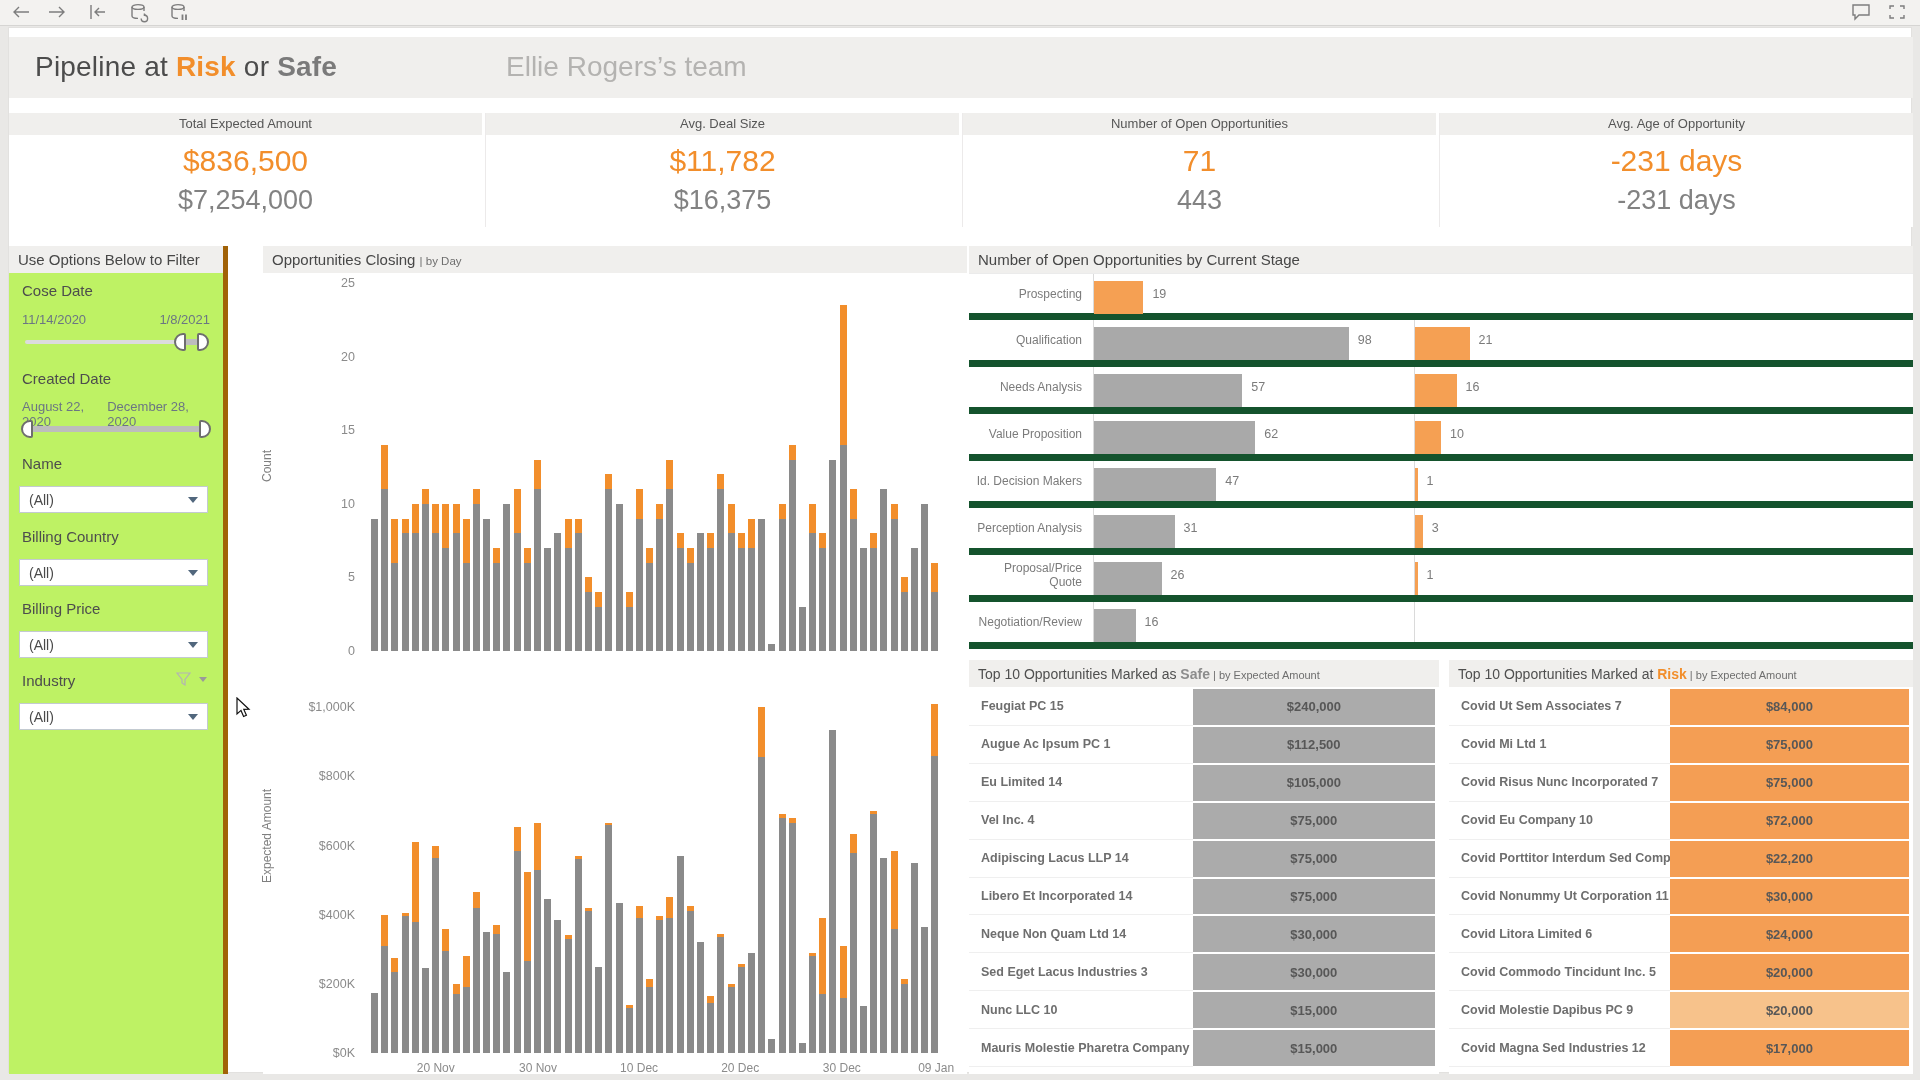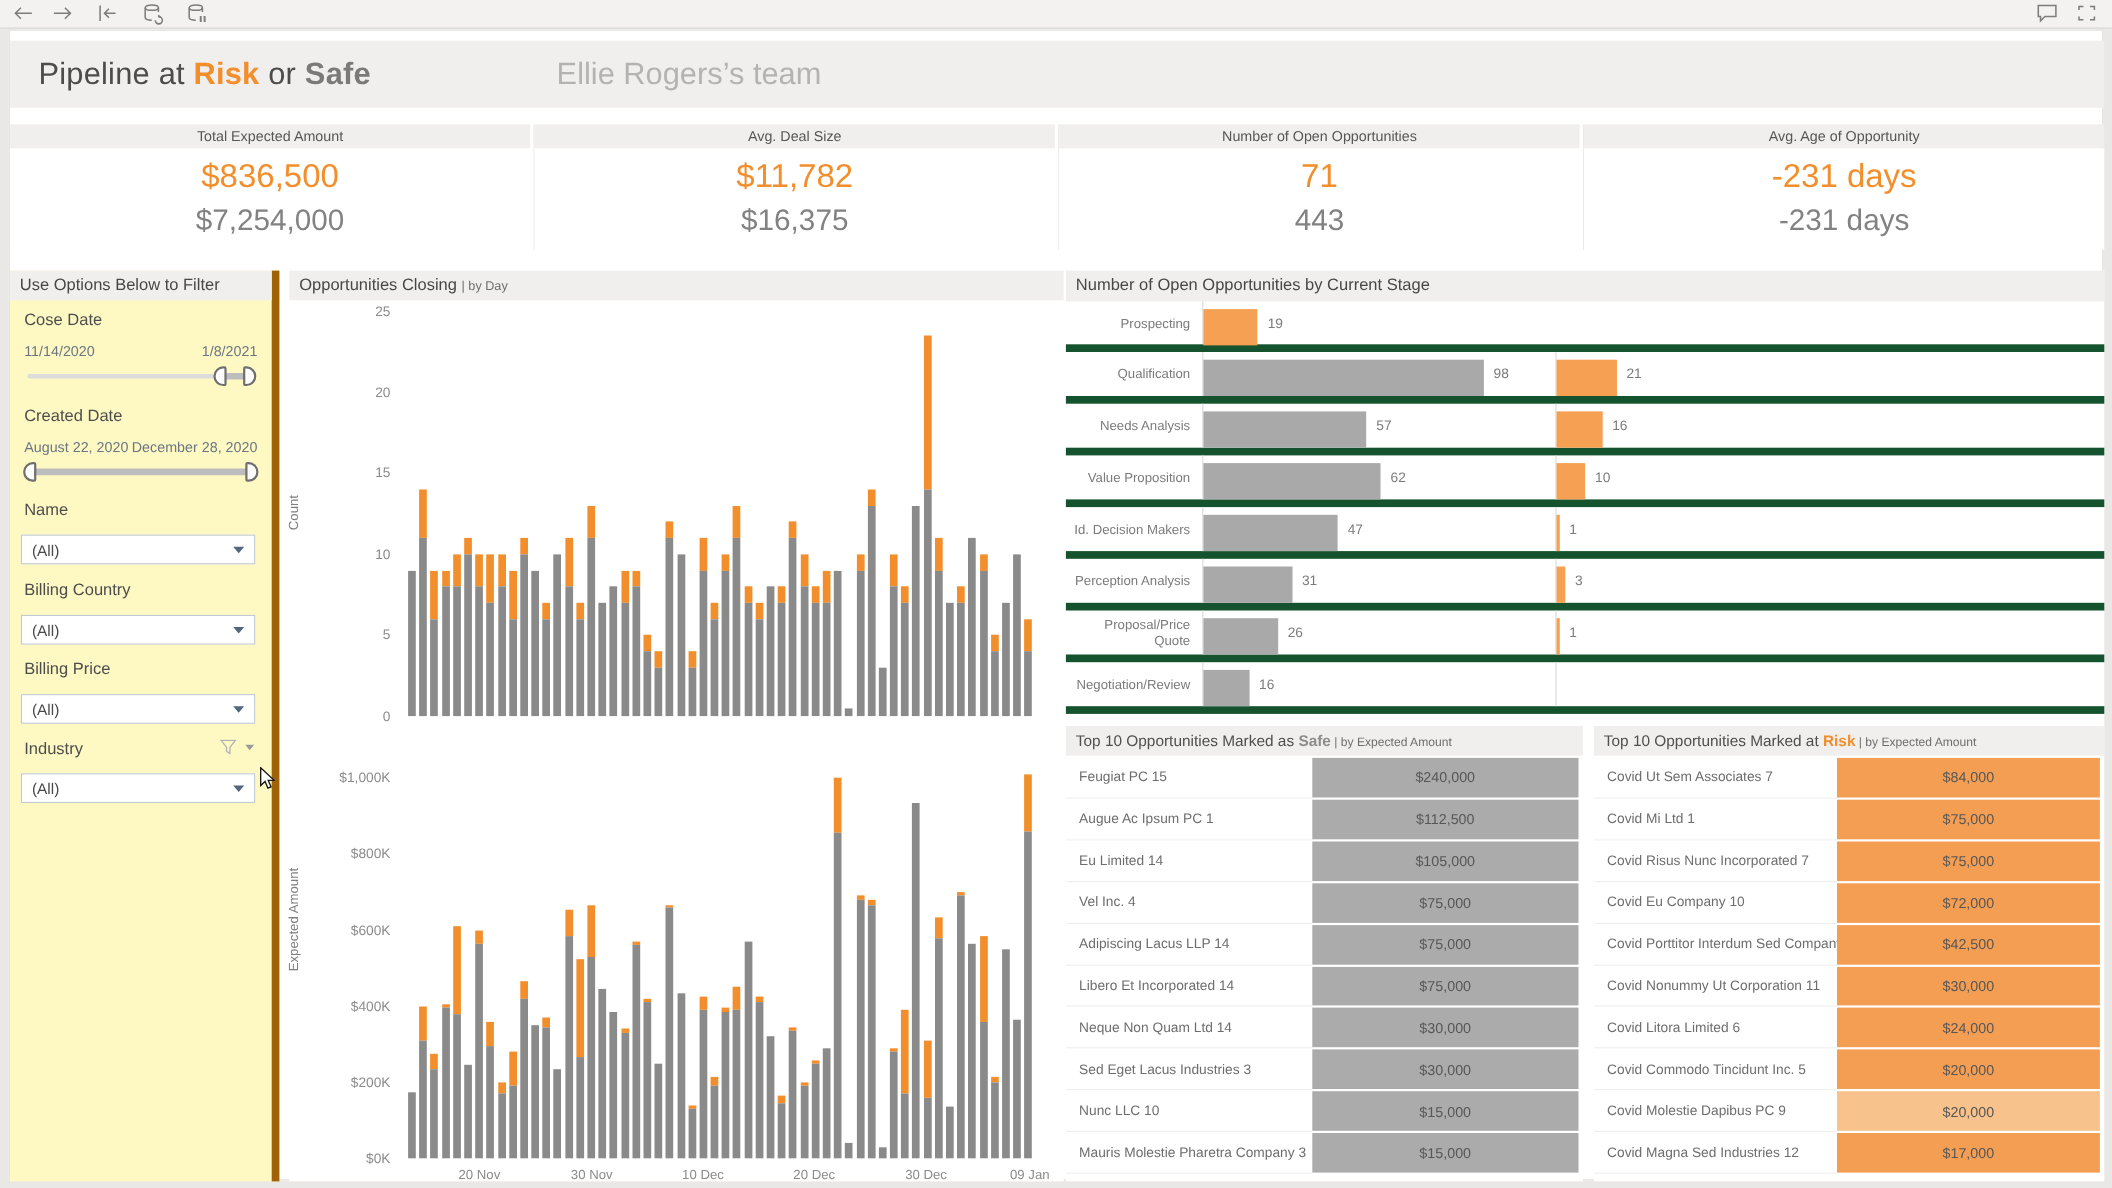--- a/index.html
+++ b/index.html
@@ -14,21 +14,21 @@
   .page-title .safe { color:#7a7a7a; font-weight:bold; }
   .subtitle { position:absolute; left:497px; top:14px; font-size:28px; color:#b4b3b1; }
   .kpi-row { position:absolute; left:0; top:85px; width:1904px; height:114px; display:flex; gap:3px; }
   .kpi-card { flex:1; display:flex; flex-direction:column; }
   .kpi-card + .kpi-card { border-left:1px solid #eceaea; }
   .kpi-head { height:22px; line-height:22px; text-align:center; font-size:13px; color:#565656; }
   .kpi-body { flex:1; background:#fff; text-align:center; }
   .kpi-primary { margin-top:9px; font-size:30px; color:#f28e2b; }
   .kpi-secondary { margin-top:7px; font-size:27px; color:#828282; }
   
-  .filter-panel { position:absolute; left:0; top:218px; width:245px; height:828px; background:#fef9c3; border-right:7px solid #a16207; }
+  .filter-panel { position:absolute; left:0; top:218px; width:219px; height:828px; background:#bef264; border-right:5px solid #a16207; }
   .panel-head { height:27px; line-height:27px; font-size:15px; color:#474747; padding-left:9px; white-space:nowrap; overflow:hidden; }
   .f-label { position:absolute; left:13px; font-size:15px; color:#4d4d4d; }
   .f-range { position:absolute; left:13px; right:13px; display:flex; justify-content:space-between; font-size:13px; color:#6b7683; }
   .slider { position:absolute; left:16px; right:16px; height:4px; background:#dcdcdc; border-radius:2px; }
   .slider .fill { position:absolute; top:-1px; height:6px; background:#bdbdbd; border-radius:3px; }
   .slider .handle { position:absolute; top:-7px; width:12px; height:18px; background:#fff; border:2px solid #6e6e6e; }
   .handle.hleft { border-radius:9px 2px 2px 9px; margin-left:-6px; }
   .handle.hright { border-radius:2px 9px 9px 2px; margin-left:-6px; }
   .dropdown { position:absolute; left:10px; right:15px; height:27px; background:#fff; border:1px solid #c3cad1; display:flex; align-items:center; padding:0 9px; font-size:14px; color:#4a4a4a; cursor:pointer; }
   .dd-caret { margin-left:auto; width:0; height:0; border-left:5px solid transparent; border-right:5px solid transparent; border-top:6px solid #51677d; }
@@ -61,21 +61,21 @@
   .hval { position:absolute; top:50%; transform:translateY(-50%); font-size:12.5px; color:#7b7b7b; }
   
   .table-panel { position:absolute; top:632px; height:414px; background:#fff; }
   .tp-safe { left:960px; width:470px; }
   .tp-risk { left:1440px; width:464px; }
   .t-head .main { font-size:14px; color:#4f4f4f; }
   .t-head .word-safe { font-size:14px; color:#8c8c8c; font-weight:bold; }
   .t-head .word-risk { font-size:14px; color:#f28e2b; font-weight:bold; }
   .t-head .small { font-size:11px; color:#6e6e6e; }
   .t-rows { position:absolute; top:28px; left:0; right:4px; bottom:7px; display:flex; flex-direction:column; }
-  .t-row { flex:1; display:flex; }
+  .t-row { flex:1; display:flex;font-weight:bold; }
   .t-name { flex:0 0 48%; display:flex; align-items:center; padding-left:12px; font-size:12.5px; color:#6e6e6e; border-bottom:1px solid #efefef; white-space:nowrap; overflow:hidden; }
   .t-amount { flex:1; margin:1px 0; display:flex; align-items:center; justify-content:center; font-size:13px; color:#575757; }
   .cursor { position:absolute; left:234px; top:697px; z-index:50; }
   svg.icon { stroke:#7d7d7d; fill:none; stroke-width:1.4; }
 </style>
 </head>
 <body>
 
 <div class="toolbar">
   <button class="tb-btn" style="left:8px">
@@ -850,21 +850,21 @@
         <div class="t-row">
           <div class="t-name">Covid Risus Nunc Incorporated 7</div>
           <div class="t-amount" style="background: rgb(244, 158, 84);">$75,000</div>
         </div>
         <div class="t-row">
           <div class="t-name">Covid Eu Company 10</div>
           <div class="t-amount" style="background: rgb(244, 158, 84);">$72,000</div>
         </div>
         <div class="t-row">
           <div class="t-name">Covid Porttitor Interdum Sed Company 5</div>
-          <div class="t-amount" style="background: rgb(244, 158, 84);">$42,500</div>
+          <div class="t-amount" style="background: rgb(244, 158, 84);">$22,200</div>
         </div>
         <div class="t-row">
           <div class="t-name">Covid Nonummy Ut Corporation 11</div>
           <div class="t-amount" style="background: rgb(244, 158, 84);">$30,000</div>
         </div>
         <div class="t-row">
           <div class="t-name">Covid Litora Limited 6</div>
           <div class="t-amount" style="background: rgb(244, 158, 84);">$24,000</div>
         </div>
         <div class="t-row">

